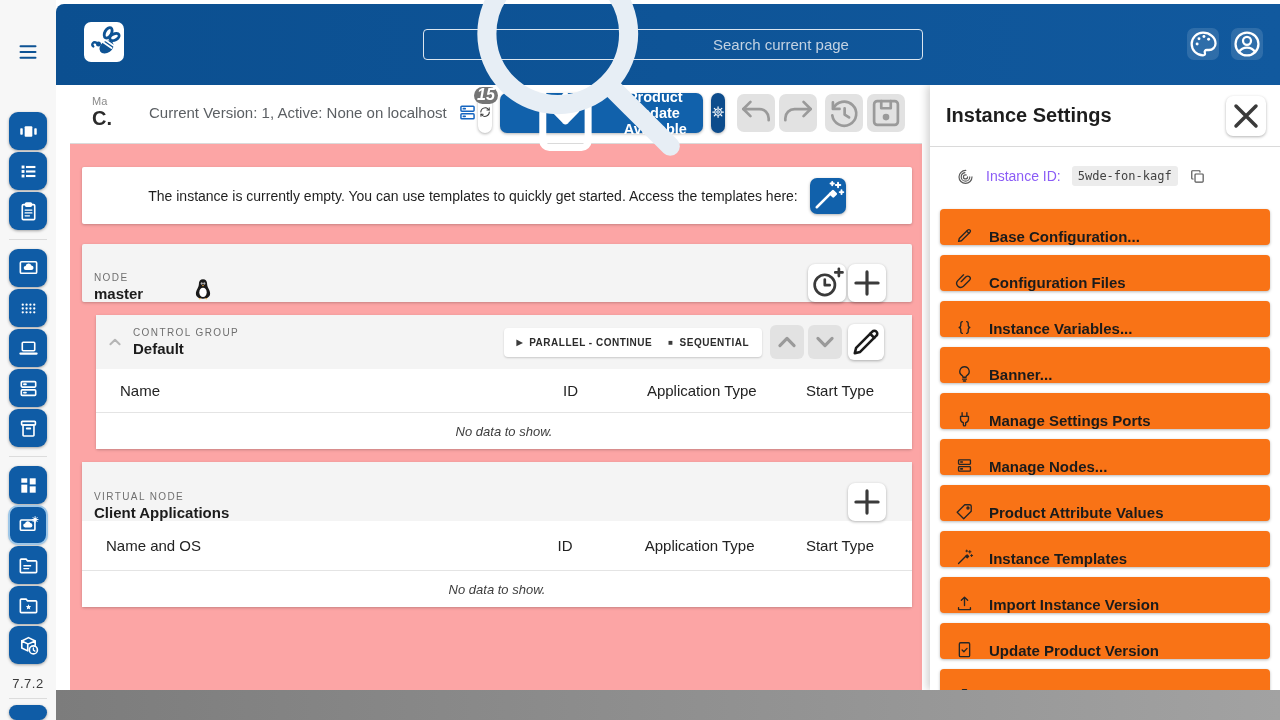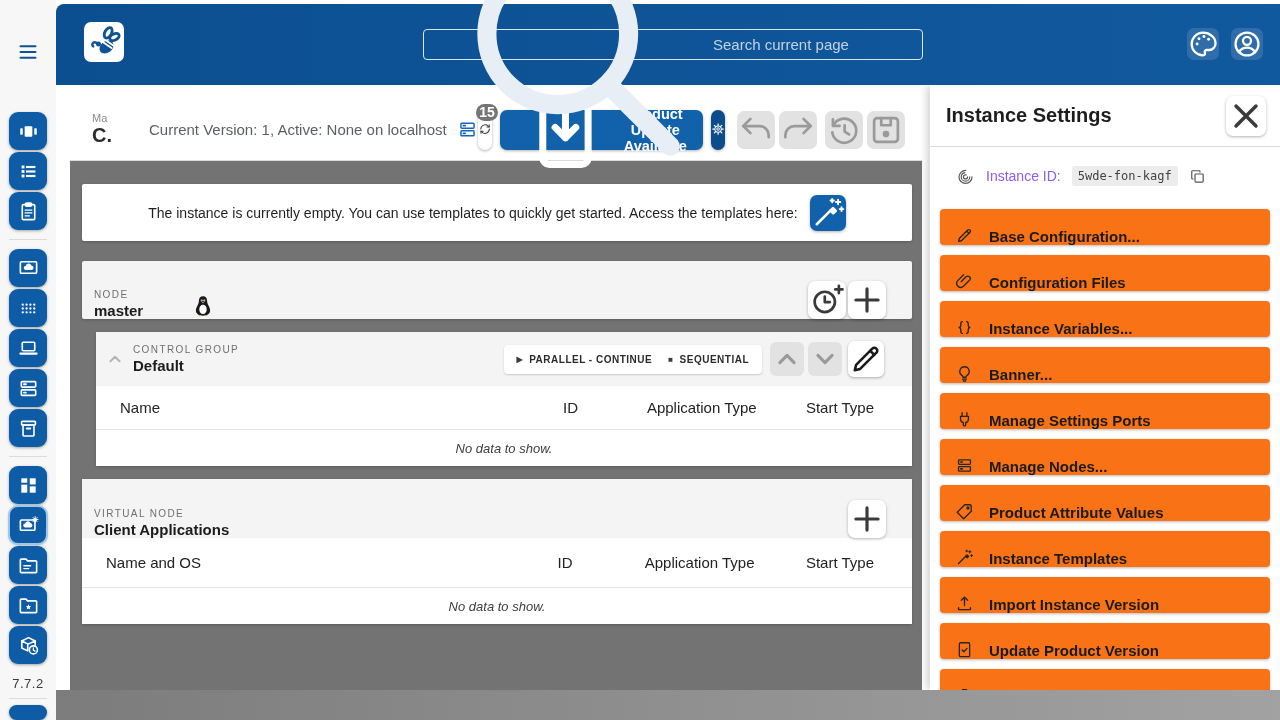--- a/index.html
+++ b/index.html
@@ -30,37 +30,37 @@
   .search-box svg { width:18px; height:18px; color:#e7eef5; flex:0 0 auto; }
   .search-box input { flex:1; background:transparent; border:none; outline:none; color:#fff; font-size:15px;
     font-family:"Liberation Sans",sans-serif; }
   .search-box input::placeholder { color:#c3d2e2; }
   .tb-btn { position:absolute; top:24px; width:32px; height:32px; border-radius:7px;
     background:rgba(255,255,255,.13); color:#fff; display:flex; align-items:center; justify-content:center; cursor:pointer; }
   .tb-btn svg { width:21px; height:21px; }
   .tb-btn.palette { right:61px; } .tb-btn.account { right:17px; }
 
   
-  .content { position:absolute; left:70px; top:99px; width:852px; bottom:30px; background:#737373; z-index:2; }
+  .content { position:absolute; left:70px; top:82px; width:852px; bottom:30px; background:#fca5a5; z-index:2; }
   .content-header { position:relative; height:62px; background:#fff; border-bottom:1px solid #dadada;
     display:flex; align-items:center; padding:0 17px 0 22px; }
   .clip-title { width:24px; overflow:hidden; line-height:1.05; flex:0 0 auto; }
   .clip-title .l1 { font-size:11px; color:#8a8a8a; white-space:nowrap; }
   .clip-title .l2 { font-size:20px; font-weight:700; color:#2b2b2b; white-space:nowrap; }
   .status-line { display:flex; align-items:center; gap:10px; margin-left:2px; }
   .status-text { font-size:15px; color:#5b5f63; white-space:nowrap;margin-left:31px; }
   .status-line .node-ic { width:21px; height:21px; color:#1565c0; }
   .hdr-actions { margin-left:auto; display:flex; align-items:center; gap:8px; }
   .icon-card { position:relative; width:40px; height:40px; background:#fff; border-radius:7px;
     box-shadow:0 1px 3px rgba(0,0,0,.3); display:flex; align-items:center; justify-content:center;
     color:#3a3a3a; cursor:pointer; }
   .icon-card svg { width:21px; height:21px; }
   .badge { position:absolute; top:-6px; right:-6px; min-width:17px; height:17px; border-radius:9px;
-    background:#757575; color:#fff; font-size:14px; font-weight:700; display:flex; align-items:center;
-    justify-content:center; padding:0 3px; }
+    background:#757575; color:#fff; font-size:16px; font-weight:700; display:flex; align-items:center;
+    justify-content:center; padding:0 3px;font-style:italic; }
   .btn-primary { height:40px; background:#1161ab; color:#fff; border:none; border-radius:7px;
     font-size:14.5px; font-weight:600; display:flex; align-items:center; gap:9px; padding:0 16px;
     box-shadow:0 1px 3px rgba(0,0,0,.3); cursor:pointer; font-family:"Liberation Sans",sans-serif; }
   .btn-primary svg { width:19px; height:19px; }
   .btn-gear { width:40px; height:40px; background:#0d4c8c; color:#fff; border-radius:7px;
     display:flex; align-items:center; justify-content:center; box-shadow:0 1px 3px rgba(0,0,0,.3); cursor:pointer; }
   .btn-gear svg { width:22px; height:22px; }
   .dis-group { display:flex; gap:4px; margin-left:4px; }
   .btn-dis { width:38px; height:38px; background:#e2e2e2; color:#9a9a9a; border-radius:7px;
     display:flex; align-items:center; justify-content:center; }

